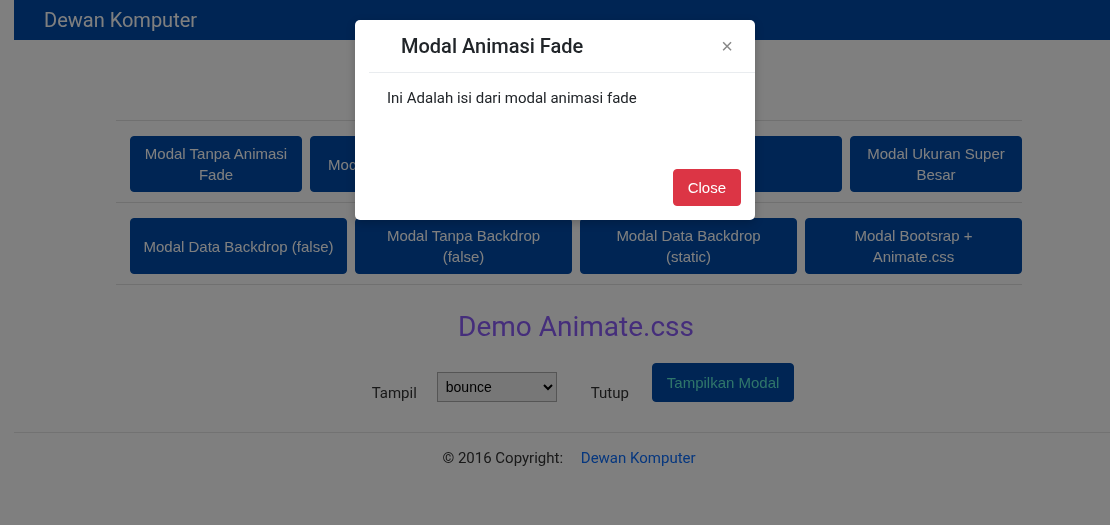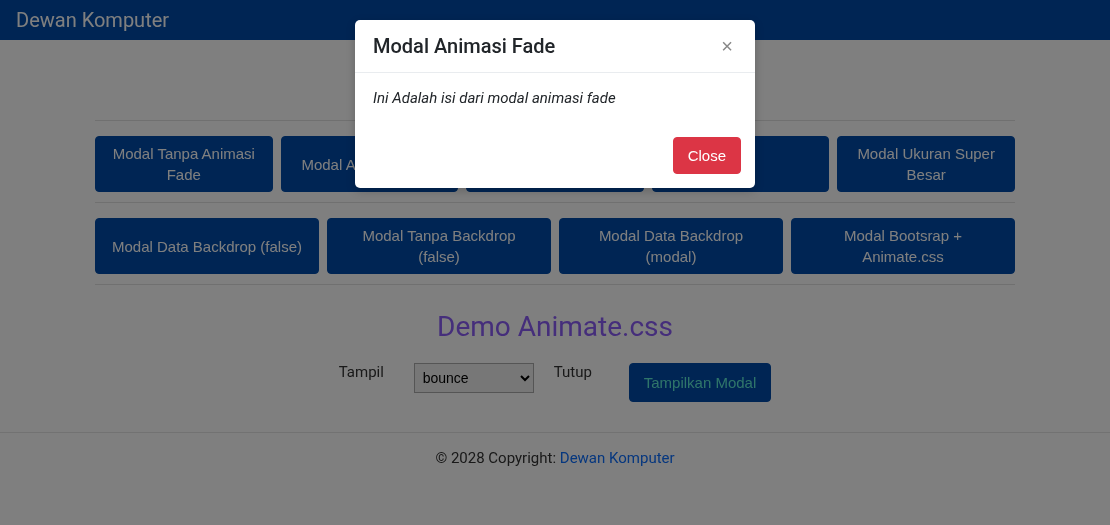--- a/index.html
+++ b/index.html
@@ -1,15 +1,15 @@
 <!DOCTYPE html>
 <html><head>
 <meta charset="utf-8">
 <style>
-  * { box-sizing: border-box; }
+  * { box-sizing: border-box; padding-left: 14px; }
   html, body {
     margin: 0; padding: 0;
     font-family: "Segoe UI", Roboto, "Helvetica Neue", Arial, sans-serif;
     background: #fff;
     color: #212529;
   }
   .page { width: 1110px; height: 525px; position: relative; overflow: hidden; }
 
   
   .navbar {
@@ -59,33 +59,34 @@
     border-color: #004ba8;
     color: #fff;
     min-height: 52px;
   }
   .btn-danger {
     background: #dc3545;
     border-color: #dc3545;
     color: #fff;
     padding: 7px 14px;
     font-size: 15px;
+    margin-top: 32px;
   }
 
   h2.section-title {
     text-align: center;
     font-weight: 400;
     font-size: 28px;
     margin: 25px 0 20px 0;
     color: #8b5cf6;
   }
 
   .form-row {
     display: flex;
-    align-items: flex-start;
+    align-items: flex-end;
     justify-content: center;
     gap: 20px;
     margin-bottom: 30px;
   }
   .form-row label {
     font-size: 15px;
     color: #333;
     min-width: 55px;
   }
   .form-row select {
@@ -148,21 +149,20 @@
     color: #888;
     background: none;
     border: none;
     cursor: pointer;
     padding: 0 4px;
   }
   .modal-body {
     padding: 16px 18px 18px 18px;
     font-size: 15px;
     color: #212529;
-    font-style: italic;
   }
   .modal-footer {
     display: flex;
     justify-content: flex-end;
     padding: 12px 14px 14px 14px;
   }
 </style>
 </head>
 <body>
 
@@ -182,41 +182,41 @@
       <button class="btn btn-primary"></button>
       <button class="btn btn-primary"></button>
       <button class="btn btn-primary">Modal Ukuran Super Besar</button>
     </div>
 
     <hr class="rule">
 
     <div class="btn-row">
       <button class="btn btn-primary">Modal Data Backdrop (false)</button>
       <button class="btn btn-primary">Modal Tanpa Backdrop (false)</button>
-      <button class="btn btn-primary">Modal Data Backdrop (modal)</button>
+      <button class="btn btn-primary">Modal Data Backdrop (static)</button>
       <button class="btn btn-primary">Modal Bootsrap + Animate.css</button>
     </div>
 
     <hr class="rule">
 
     <h2 class="section-title">Demo Animate.css</h2>
 
     <div class="form-row">
       <label>Tampil</label>
       <select>
         <option>bounce</option>
       </select>
       <label>Tutup</label>
       <button class="btn btn-show">Tampilkan Modal</button>
     </div>
 
   </div>
 
   <div class="footer">
-    <span>© 2028 Copyright: </span><a href="#">Dewan Komputer</a>
+    <span>© 2016 Copyright: </span><a href="#">Dewan Komputer</a>
   </div>
 
   <div class="backdrop"></div>
 
   <div class="modal">
     <div class="modal-header">
       <span class="modal-title">Modal Animasi Fade</span>
       <button class="modal-close">×</button>
     </div>
     <div class="modal-body">Ini Adalah isi dari modal animasi fade</div>

